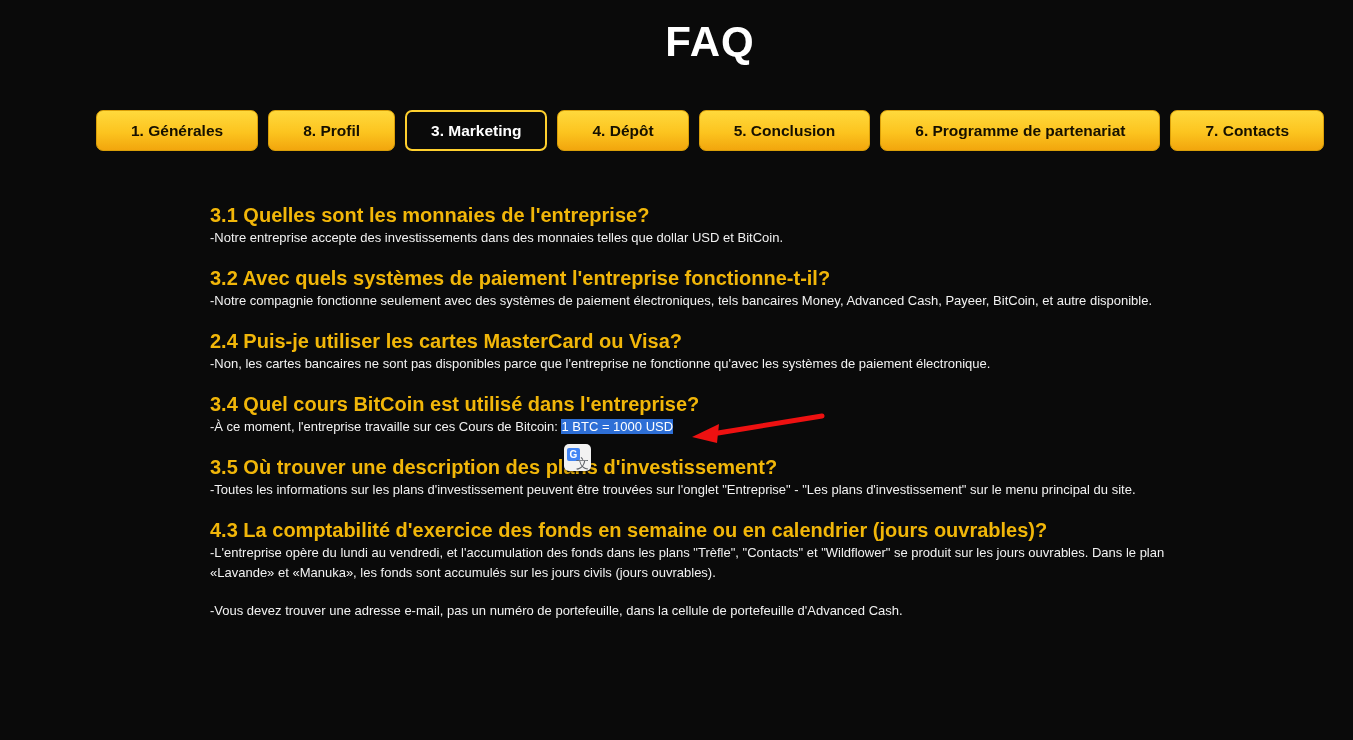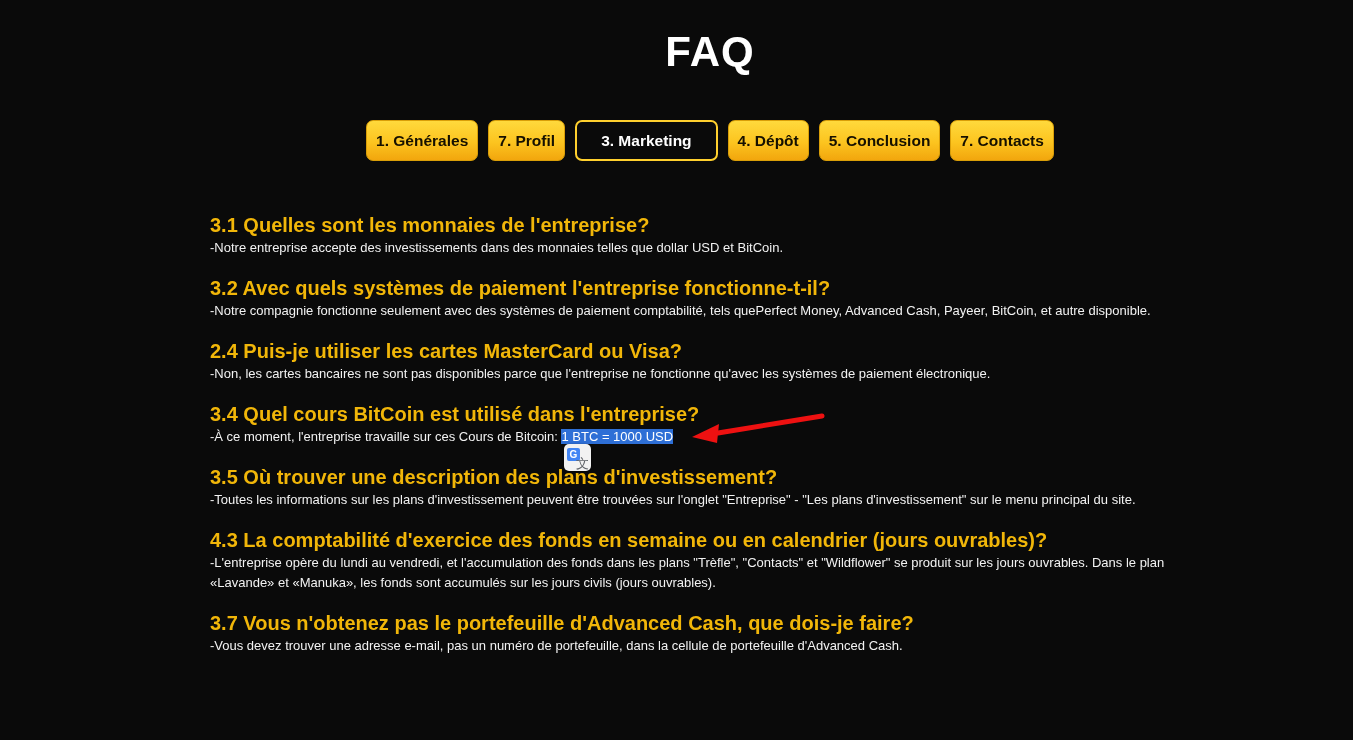--- a/index.html
+++ b/index.html
@@ -16,35 +16,35 @@
     width: 1000px;
     margin-left: 210px;
     position: relative;
   }
   .page-title {
     text-align: center;
     color: #ffffff;
     font-size: 42px;
     font-weight: bold;
     margin: 0;
-    padding-top: 27px;
+    padding-top: 17px;
     letter-spacing: 1px;
     line-height: 50px;
   }
   .tabs {
     display: flex;
     justify-content: center;
     gap: 10px;
     margin-top: 43px;
   }
   .tab {
     height: 41px;
     display: flex;
     align-items: center;
-    padding: 0 9px;
+    padding: 0 34px;
     border-radius: 7px;
     background: linear-gradient(180deg, #ffd93c 0%, #fcc41f 55%, #f2a60d 100%);
     border: 1px solid #d99e08;
     color: #161000;
     font-size: 15.5px;
     font-weight: bold;
     cursor: pointer;
     white-space: nowrap;
     box-sizing: border-box;
     font-family: "Liberation Sans", sans-serif;
@@ -124,37 +124,38 @@
 </style>
 </head>
 <body>
 
 <div class="container">
 
   <h1 class="page-title">FAQ</h1>
 
   <div class="tabs">
     <div class="tab">1. Générales</div>
-    <div class="tab">7. Profil</div>
+    <div class="tab">8. Profil</div>
     <div class="tab active">3. Marketing</div>
     <div class="tab">4. Dépôt</div>
     <div class="tab">5. Conclusion</div>
+    <div class="tab">6. Programme de partenariat</div>
     <div class="tab">7. Contacts</div>
   </div>
 
   <div class="faq-list">
 
     <div class="faq-item">
       <h3 class="faq-question">3.1 Quelles sont les monnaies de l'entreprise?</h3>
       <p class="faq-answer">-Notre entreprise accepte des investissements dans des monnaies telles que dollar USD et BitCoin.</p>
     </div>
 
     <div class="faq-item">
       <h3 class="faq-question">3.2 Avec quels systèmes de paiement l'entreprise fonctionne-t-il?</h3>
-      <p class="faq-answer">-Notre compagnie fonctionne seulement avec des systèmes de paiement comptabilité, tels quePerfect Money, Advanced Cash, Payeer, BitCoin, et autre disponible.</p>
+      <p class="faq-answer">-Notre compagnie fonctionne seulement avec des systèmes de paiement électroniques, tels bancaires Money, Advanced Cash, Payeer, BitCoin, et autre disponible.</p>
     </div>
 
     <div class="faq-item">
       <h3 class="faq-question">2.4 Puis-je utiliser les cartes MasterCard ou Visa?</h3>
       <p class="faq-answer">-Non, les cartes bancaires ne sont pas disponibles parce que l'entreprise ne fonctionne qu'avec les systèmes de paiement électronique.</p>
     </div>
 
     <div class="faq-item">
       <h3 class="faq-question">3.4 Quel cours BitCoin est utilisé dans l'entreprise?</h3>
       <p class="faq-answer"><span>-À ce moment, l'entreprise travaille sur ces Cours de Bitcoin: </span><span class="selection-highlight">1 BTC = 1000 USD</span></p>
@@ -164,21 +165,20 @@
       <h3 class="faq-question">3.5 Où trouver une description des plans d'investissement?</h3>
       <p class="faq-answer">-Toutes les informations sur les plans d'investissement peuvent être trouvées sur l'onglet "Entreprise" - "Les plans d'investissement" sur le menu principal du site.</p>
     </div>
 
     <div class="faq-item">
       <h3 class="faq-question">4.3 La comptabilité d'exercice des fonds en semaine ou en calendrier (jours ouvrables)?</h3>
       <p class="faq-answer">-L'entreprise opère du lundi au vendredi, et l'accumulation des fonds dans les plans "Trèfle", "Contacts" et "Wildflower" se produit sur les jours ouvrables. Dans le plan «Lavande» et «Manuka», les fonds sont accumulés sur les jours civils (jours ouvrables).</p>
     </div>
 
     <div class="faq-item">
-      <h3 class="faq-question">3.7 Vous n'obtenez pas le portefeuille d'Advanced Cash, que dois-je faire?</h3>
       <p class="faq-answer">-Vous devez trouver une adresse e-mail, pas un numéro de portefeuille, dans la cellule de portefeuille d'Advanced Cash.</p>
     </div>
 
   </div>
 </div>
 
 <svg class="arrow-annotation" viewBox="0 0 145 40" xmlns="http://www.w3.org/2000/svg">
   <line x1="137" y1="8" x2="33" y2="25" stroke="#ee1111" stroke-width="5" stroke-linecap="round"></line>
   <polygon points="7,29 34,16 32,35" fill="#ee1111"></polygon>
 </svg>

